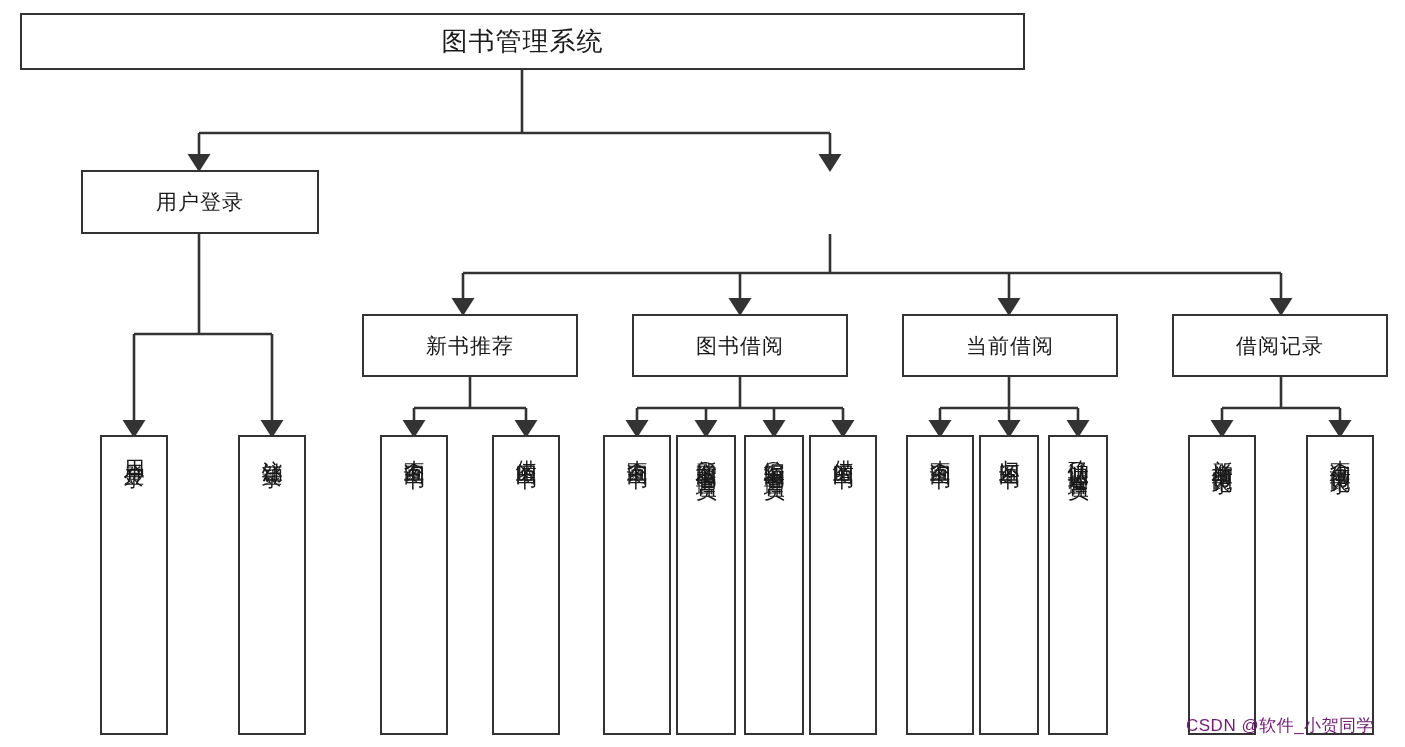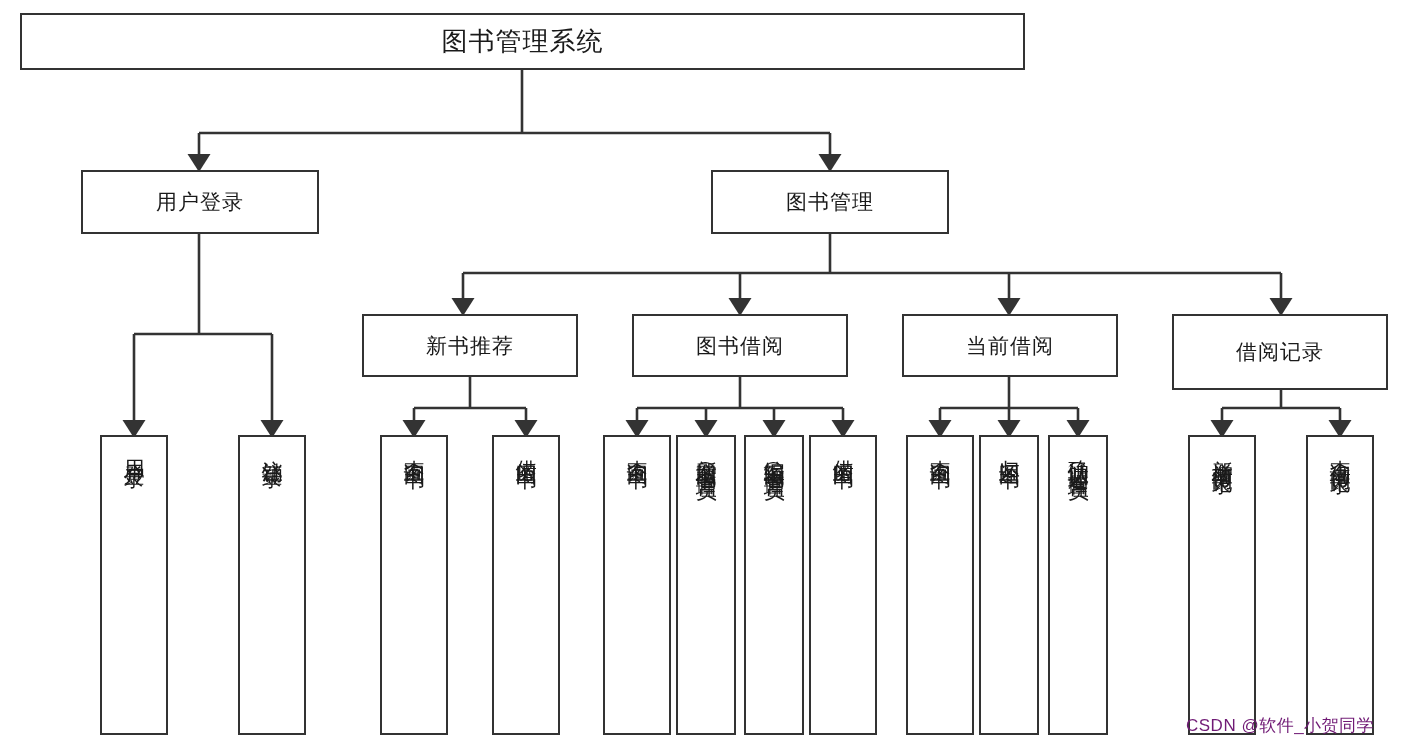--- a/index.html
+++ b/index.html
@@ -122,34 +122,31 @@
     </g>
   </svg>
 
   <div class="node horiz root" style="left:20px; top:13px; width:1005px; height:57px;">
     <span>图书管理系统</span>
   </div>
 
   <div class="node horiz" style="left:81px; top:170px; width:238px; height:64px;">
     <span>用户登录</span>
   </div>
-  <div class="node horiz" style="left:711px; top:170px; width:238px; height:64px;">
-    <span>图书管理</span>
-  </div>
 
   <div class="node horiz" style="left:362px; top:314px; width:216px; height:63px;">
     <span>新书推荐</span>
   </div>
   <div class="node horiz" style="left:632px; top:314px; width:216px; height:63px;">
     <span>图书借阅</span>
   </div>
   <div class="node horiz" style="left:902px; top:314px; width:216px; height:63px;">
     <span>当前借阅</span>
   </div>
-  <div class="node horiz" style="left:1172px; top:314px; width:216px; height:76px;">
+  <div class="node horiz" style="left:1172px; top:314px; width:216px; height:63px;">
     <span>借阅记录</span>
   </div>
 
   <div class="node leaf" style="left:100px; top:435px; width:68px; height:300px;">
     <span class="vtext">用户登录</span>
   </div>
   <div class="node leaf" style="left:238px; top:435px; width:68px; height:300px;">
     <span class="vtext">注销登录</span>
   </div>
 

